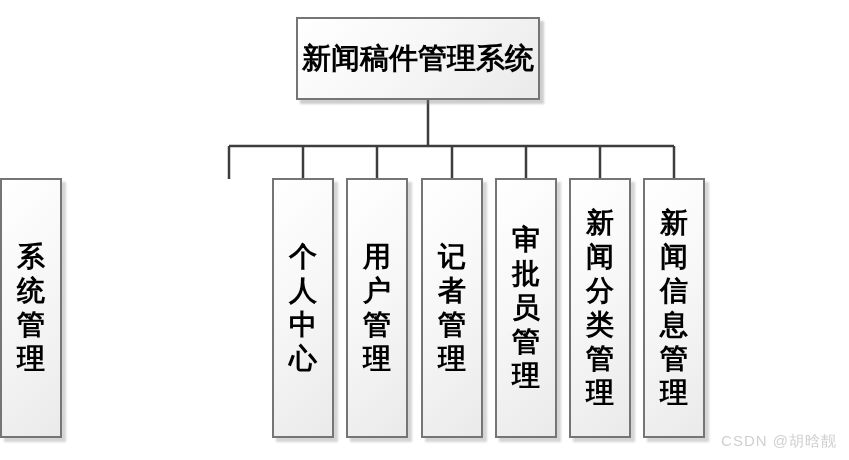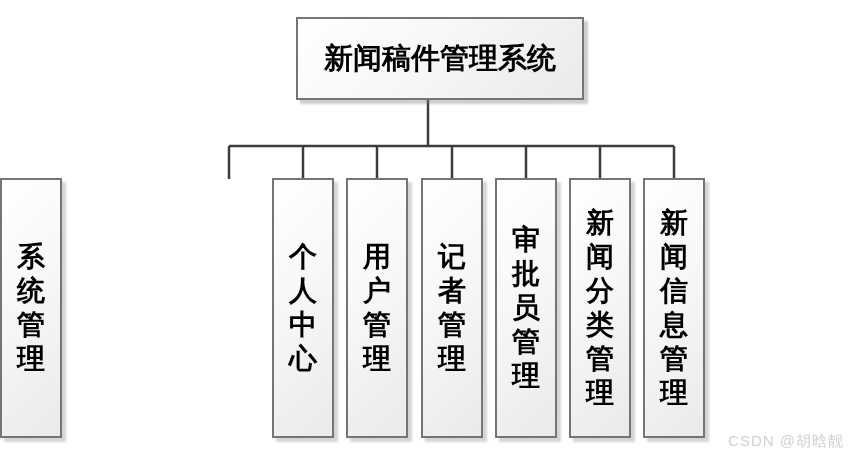--- a/index.html
+++ b/index.html
@@ -29,21 +29,21 @@
     background: linear-gradient(135deg, #ffffff 0%, #f7f7f7 45%, #eaeaea 100%);
     box-shadow: 4px 4px 2px rgba(125,125,125,0.38);
     display: flex;
     align-items: center;
     justify-content: center;
     color: #000000;
   }
   .root-node {
     left: 296px;
     top: 17px;
-    width: 288px;
+    width: 244px;
     height: 83px;
     font-size: 29px;
     font-weight: bold;
     letter-spacing: 0px;
     white-space: nowrap;
   }
   .child-node {
     top: 178px;
     width: 62px;
     height: 260px;
@@ -59,21 +59,21 @@
   
   .child-node:nth-of-type(1) { left: 198px; }
   .child-node:nth-of-type(2) { left: 272px; }
   .child-node:nth-of-type(3) { left: 346px; }
   .child-node:nth-of-type(4) { left: 421px; }
   .child-node:nth-of-type(5) { left: 495px; }
   .child-node:nth-of-type(6) { left: 569px; }
   .child-node:nth-of-type(7) { left: 643px; }
   .watermark {
     position: absolute;
-    right: 5px;
+    right: 12px;
     top: 432px;
     font-size: 15px;
     color: #d0d0d0;
     letter-spacing: 1px;
     white-space: nowrap;
   }
 </style>
 </head>
 <body>
 

